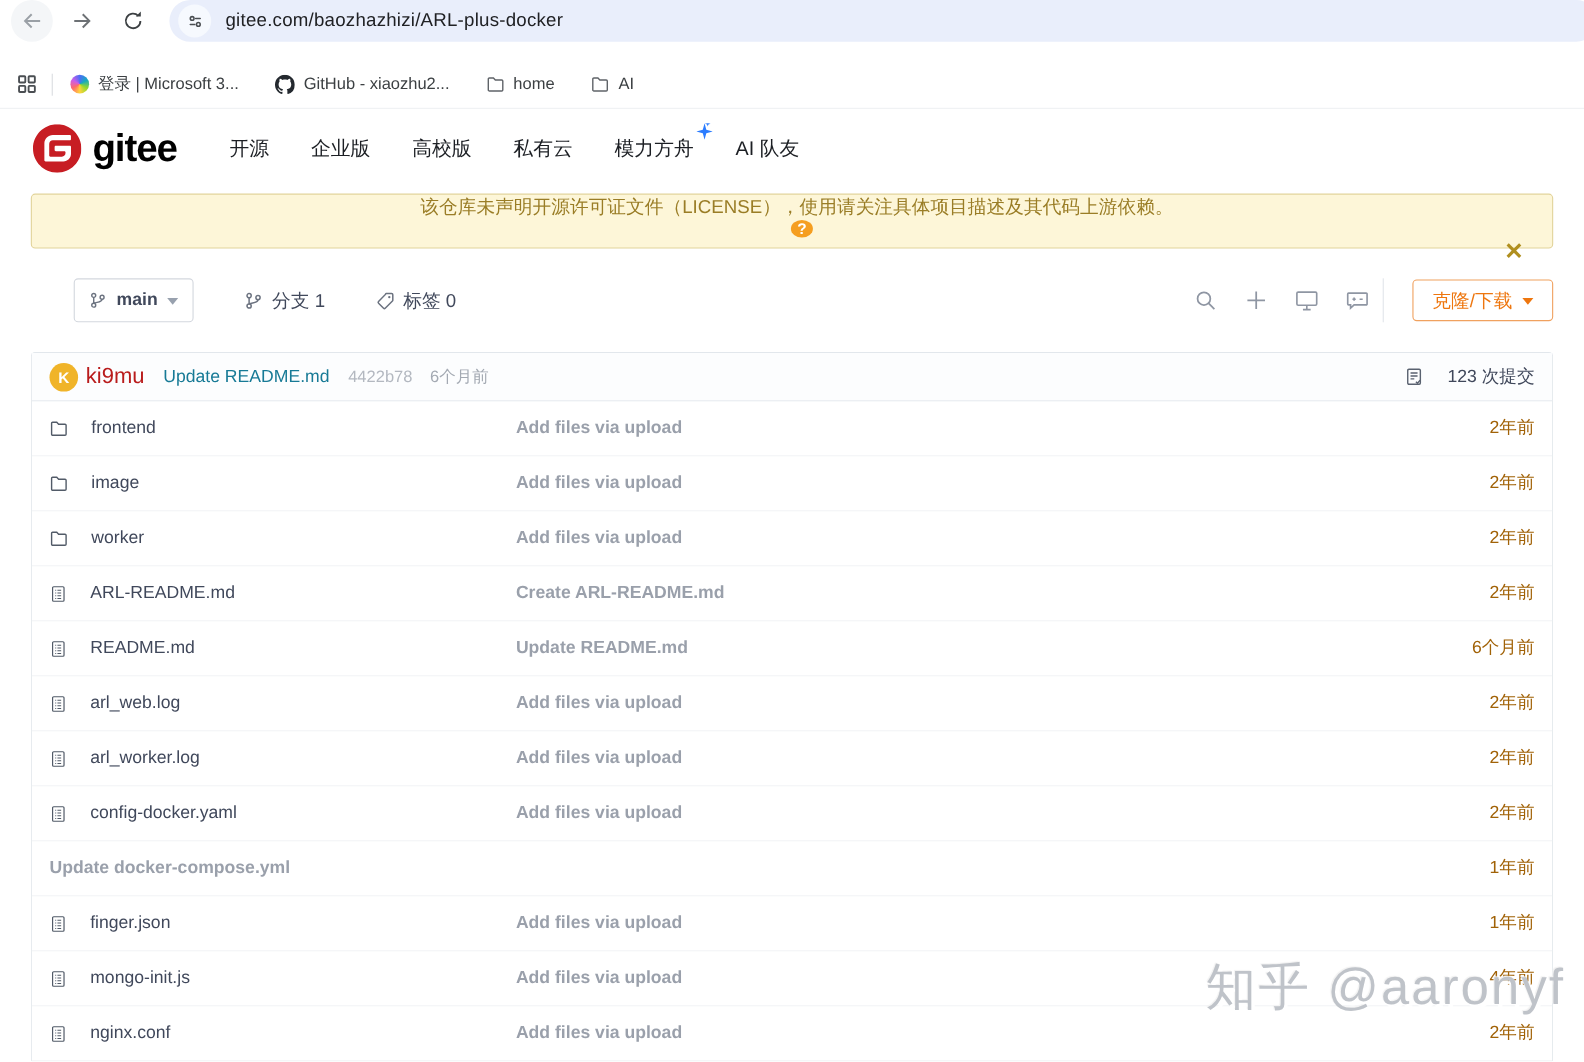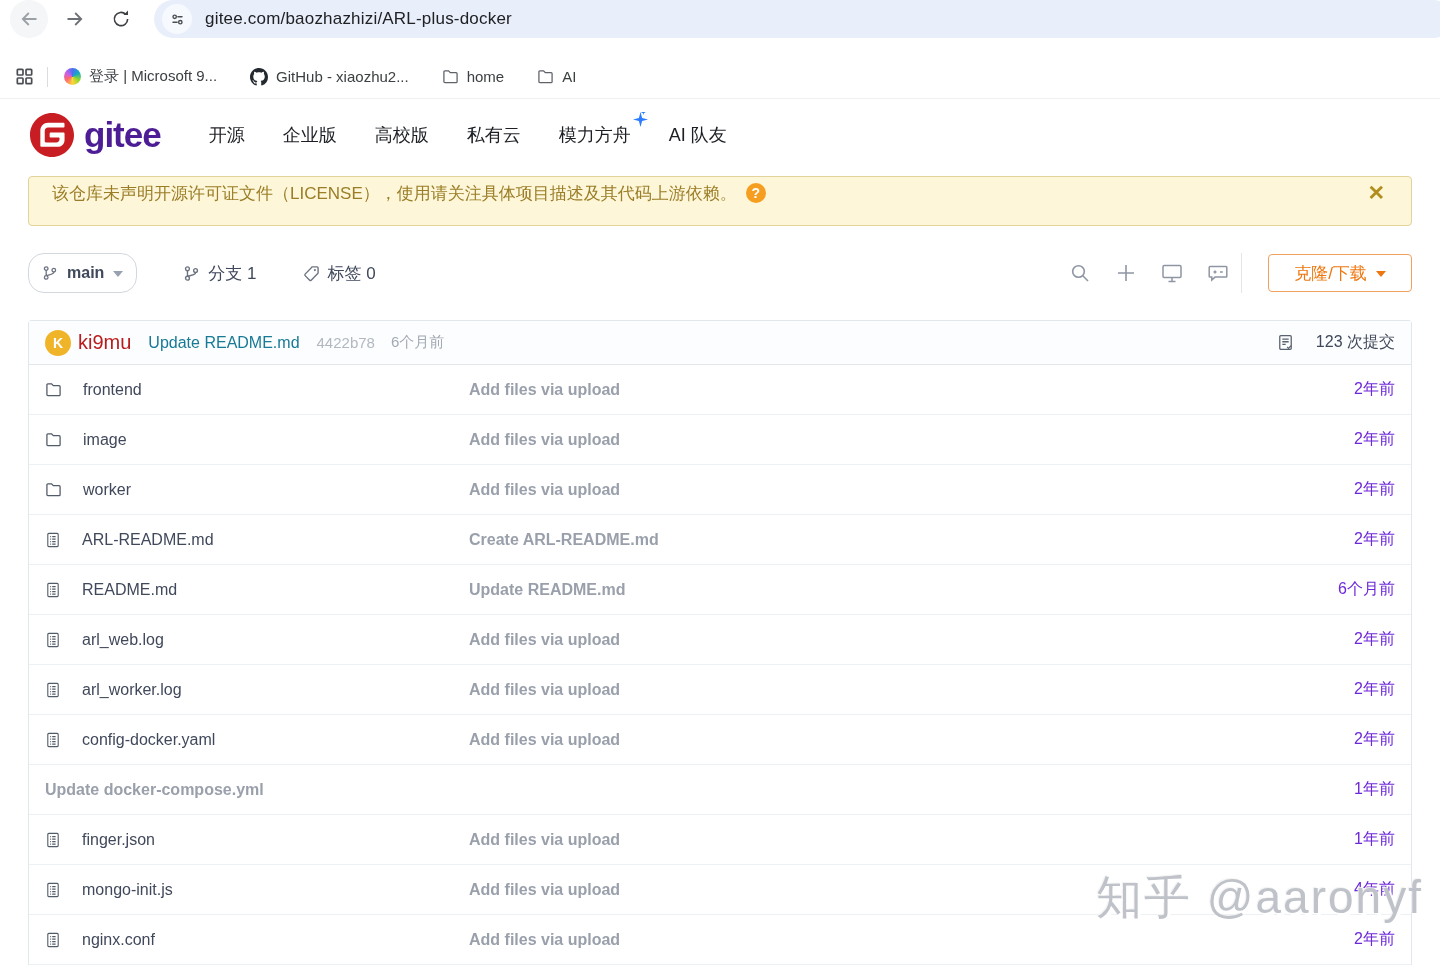--- a/index.html
+++ b/index.html
@@ -25,47 +25,47 @@
   .apps-grid { display:flex; align-items:center; color:#4a4e52; }
   .bm-sep { width:1px; height:20px; background:#dadce0; margin:0 16px 0 14px; }
   .bm-item { display:flex; align-items:center; gap:8px; margin-right:33px; cursor:pointer; }
   .bm-label { font-size:15px; color:#3c4043; white-space:nowrap; }
   .bm-icon { display:flex; align-items:center; color:#5f6368; }
   .copilot-swirl { width:17px; height:17px; border-radius:50%;
     background: conic-gradient(#4c6ef5,#15aabf,#94d82d,#ffd43b,#ff6b6b,#cc5de8,#4c6ef5); }
   
   .site-header { height:72px; display:flex; align-items:center; padding:0 30px; background:#fff; }
   .logo { display:flex; align-items:center; cursor:pointer; }
-  .logo-word { font-size:35px; font-weight:800; color:#4c1d95; margin-left:10px; letter-spacing:-1px; }
+  .logo-word { font-size:35px; font-weight:800; color:#000000; margin-left:10px; letter-spacing:-1px; }
   .gitee-nav { display:flex; align-items:center; gap:38px; margin-left:48px; }
   .nav-item { font-size:18px; color:#1c1f24; position:relative; cursor:pointer; white-space:nowrap; }
   .sparkle { position:absolute; top:-12px; right:-17px; }
   
   .banner { margin:5px 28px 0; height:50px; background:#fdf6d8; border:1px solid #e2d39a;
             border-radius:4px; display:flex; align-items:center; padding:0 14px 16px 23px;
-            color:#9a7d26; font-size:17px; }
+            color:#9a7d26; font-size:17px;flex-direction:column; }
   .help-badge { width:20px; height:20px; border-radius:50%; background:#f59e20; color:#fff;
                 font-weight:700; font-size:14px; display:inline-flex; align-items:center;
                 justify-content:center; margin-left:9px; cursor:pointer; }
   .banner-close { margin-left:auto; color:#b08f1f; font-size:21px; font-weight:800; cursor:pointer;
                   padding:0 12px; }
   
   .repo-toolbar { margin:27px 28px 0; display:flex; align-items:center; height:40px; }
   .branch-select { display:flex; align-items:center; gap:9px; border:1px solid #d3d7de;
-                   border-radius:16px; height:40px; padding:0 13px; color:#40485b; font-size:16px;
-                   font-weight:600; background:#fff; cursor:pointer; }
+                   border-radius:4px; height:40px; padding:0 13px; color:#40485b; font-size:16px;
+                   font-weight:600; background:#fff; cursor:pointer;margin-left:39px; }
   .branch-select .b-icon, .stat .s-icon { display:flex; color:#6c7380; }
   .caret { width:0; height:0; border-left:5px solid transparent; border-right:5px solid transparent;
            border-top:6px solid #98a1ae; margin-top:2px; }
   .stat { display:flex; align-items:center; gap:8px; margin-left:46px; color:#40485b;
           font-size:17px; cursor:pointer; }
   .right-icons { margin-left:auto; display:flex; align-items:center; gap:24px; color:#8f96a3; }
   .ric { display:flex; cursor:pointer; }
   .v-divider { width:1px; height:40px; background:#e2e5ea; margin-left:12px; }
-  .clone-btn { margin-left:26px; width:144px; height:38px; border:1px solid #f0a15f;
+  .clone-btn { margin-left:26px; width:128px; height:38px; border:1px solid #f0a15f;
                border-radius:4px; color:#ee760e; font-size:17px; display:flex; align-items:center;
                justify-content:center; gap:9px; background:#fff; cursor:pointer; }
   .clone-btn .caret { border-top-color:#ee760e; }
   
   .file-table { margin:27px 28px 0; border:1px solid #e2e7ec; border-bottom:none;
                 border-radius:4px 4px 0 0; background:#fff; }
   .commit-row { height:44px; display:flex; align-items:center; padding:0 16px;
                 background:#fcfdfe; border-bottom:1px solid #e2e7ec; }
   .avatar { width:26px; height:26px; border-radius:50%; background:#f0b429; color:#fff;
             font-size:14px; font-weight:700; display:flex; align-items:center;
@@ -76,21 +76,21 @@
   .commit-time { margin-left:16px; font-size:15px; color:#a3a9b2; }
   .commits-count { margin-left:auto; display:flex; align-items:center; gap:22px; color:#40485b;
                    font-size:16px; cursor:pointer; }
   .commits-count .s-icon { color:#5a6270; display:flex; }
   .file-row { height:50px; display:flex; align-items:center; padding:0 16px;
               border-bottom:1px solid #eef1f4; font-size:16px; background:#fff; }
   .cell-name { width:424px; display:flex; align-items:center; gap:21px; }
   .f-icon { display:flex; color:#525b68; }
   .f-name { color:#40485b; cursor:pointer; }
   .f-msg { color:#9aa0ab; cursor:pointer;font-weight:bold; }
-  .f-time { margin-left:auto; color:#6d28d9; }
+  .f-time { margin-left:auto; color:#a16207; }
   
   .watermark { position:absolute; left:1096px; top:867px; font-size:46px; letter-spacing:2px;
                color:#bfc3c9; text-shadow:3px 3px 1px #ffffff, -1px -1px 1px #f2f2f2;
                z-index:6; pointer-events:none; white-space:nowrap; }
 </style>
 </head>
 <body>
 
 <div>
   <div class="toolbar">
@@ -131,21 +131,21 @@
             <rect x="10.6" y="1.4" width="6" height="6" rx=".8"></rect>
             <rect x="1.4" y="10.6" width="6" height="6" rx=".8"></rect>
             <rect x="10.6" y="10.6" width="6" height="6" rx=".8"></rect>
           </g>
         </svg>
     </span>
     <span class="bm-sep"></span>
     <div style="display:flex;align-items:center">
         <div class="bm-item">
           <span class="bm-icon copilot-swirl"></span>
-          <span class="bm-label">登录 | Microsoft 9...</span>
+          <span class="bm-label">登录 | Microsoft 3...</span>
         </div>
         <div class="bm-item">
           <span class="bm-icon">
             <svg width="18" height="18" viewBox="0 0 16 16">
               <path fill="#24292f" d="M8 0C3.58 0 0 3.58 0 8c0 3.54 2.29 6.53 5.47 7.59.4.07.55-.17.55-.38 0-.19-.01-.82-.01-1.49-2.01.37-2.53-.49-2.69-.94-.09-.23-.48-.94-.82-1.13-.28-.15-.68-.52-.01-.53.63-.01 1.08.58 1.23.82.72 1.21 1.87.87 2.33.66.07-.52.28-.87.51-1.07-1.78-.2-3.64-.89-3.64-3.95 0-.87.31-1.59.82-2.15-.08-.2-.36-1.02.08-2.12 0 0 .67-.21 2.2.82.64-.18 1.32-.27 2-.27s1.36.09 2 .27c1.53-1.04 2.2-.82 2.2-.82.44 1.1.16 1.92.08 2.12.51.56.82 1.27.82 2.15 0 3.07-1.87 3.75-3.65 3.95.29.25.54.73.54 1.48 0 1.07-.01 1.93-.01 2.2 0 .21.15.46.55.38A8.01 8.01 0 0 0 16 8c0-4.42-3.58-8-8-8z"></path>
             </svg>
           </span>
           <span class="bm-label">GitHub - xiaozhu2...</span>
         </div>
         <div class="bm-item">

